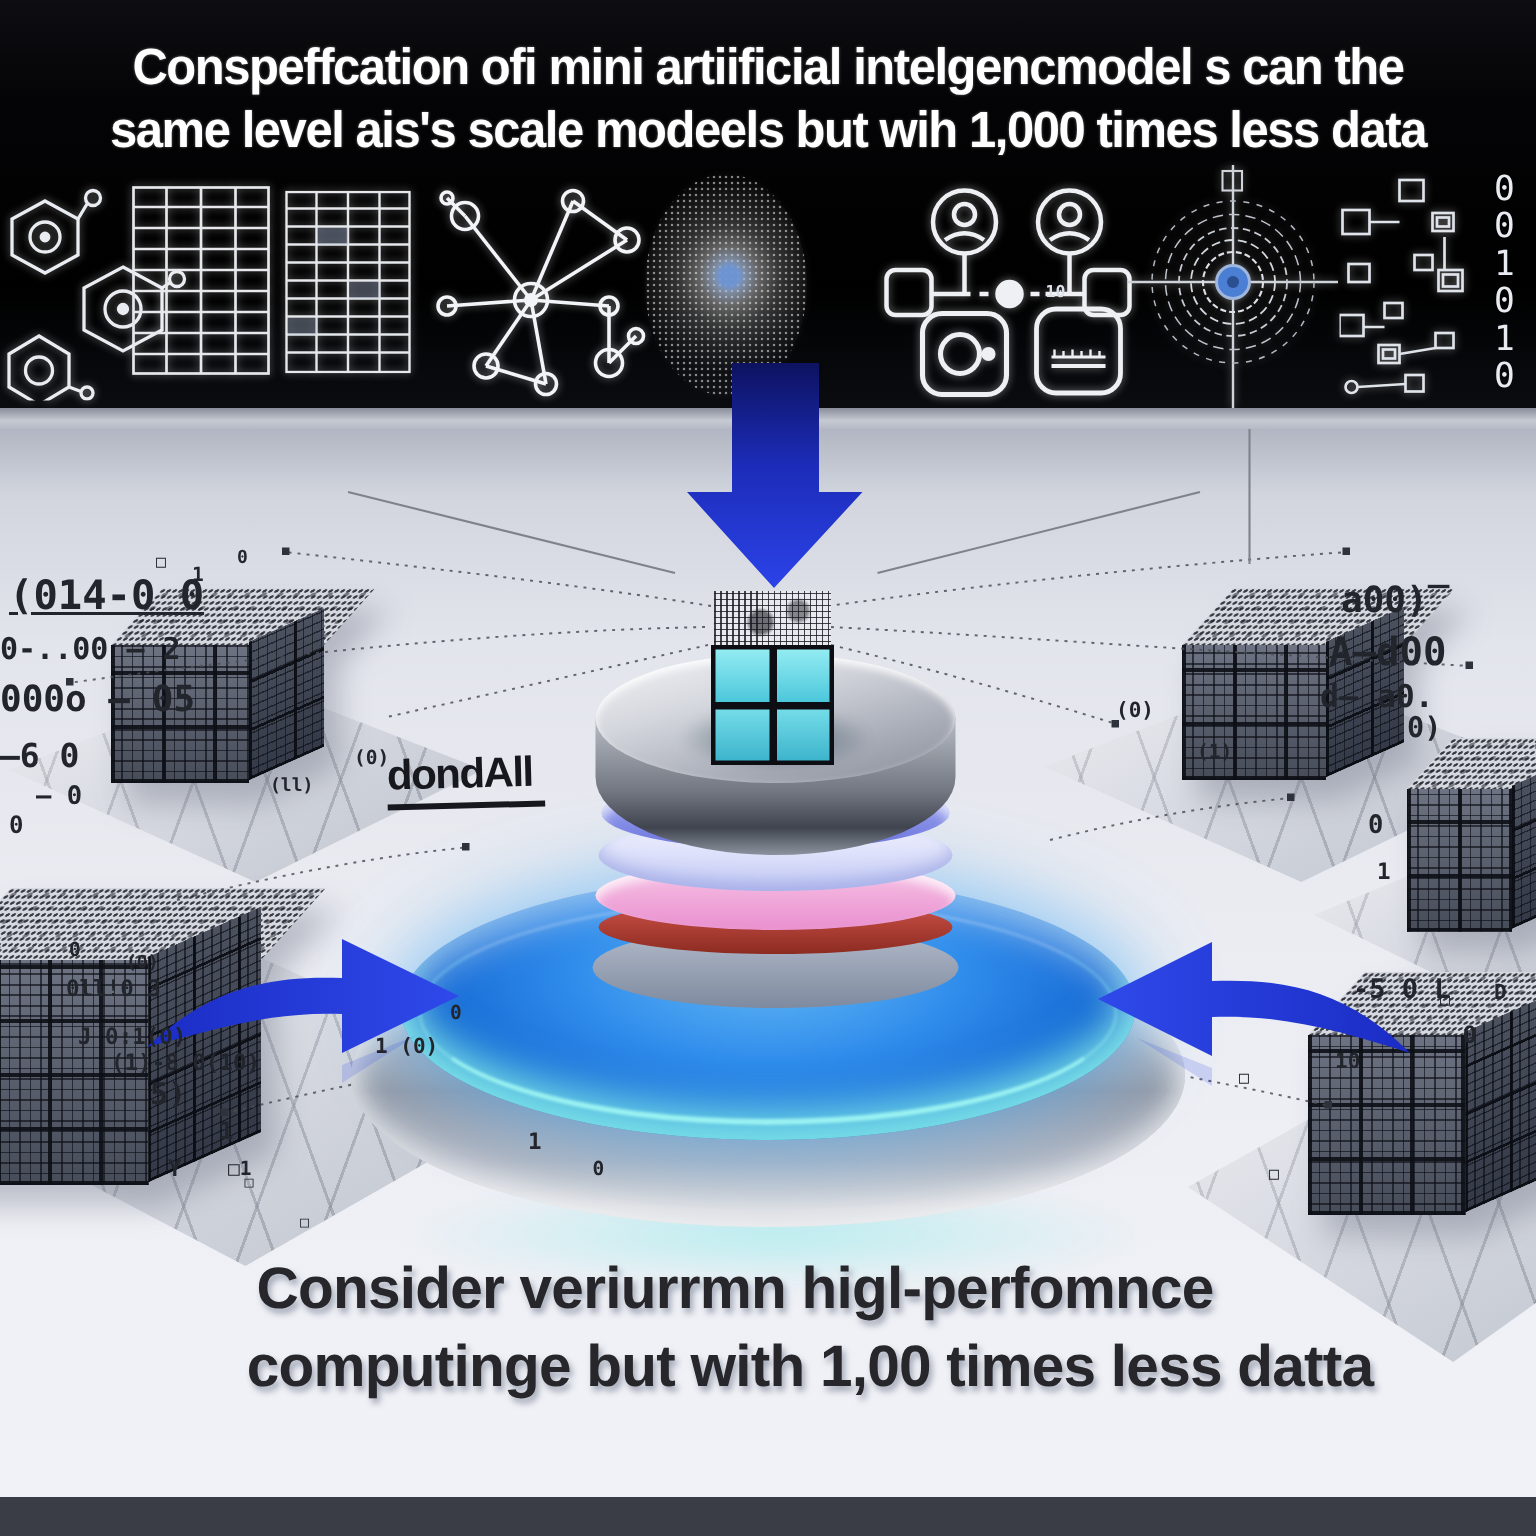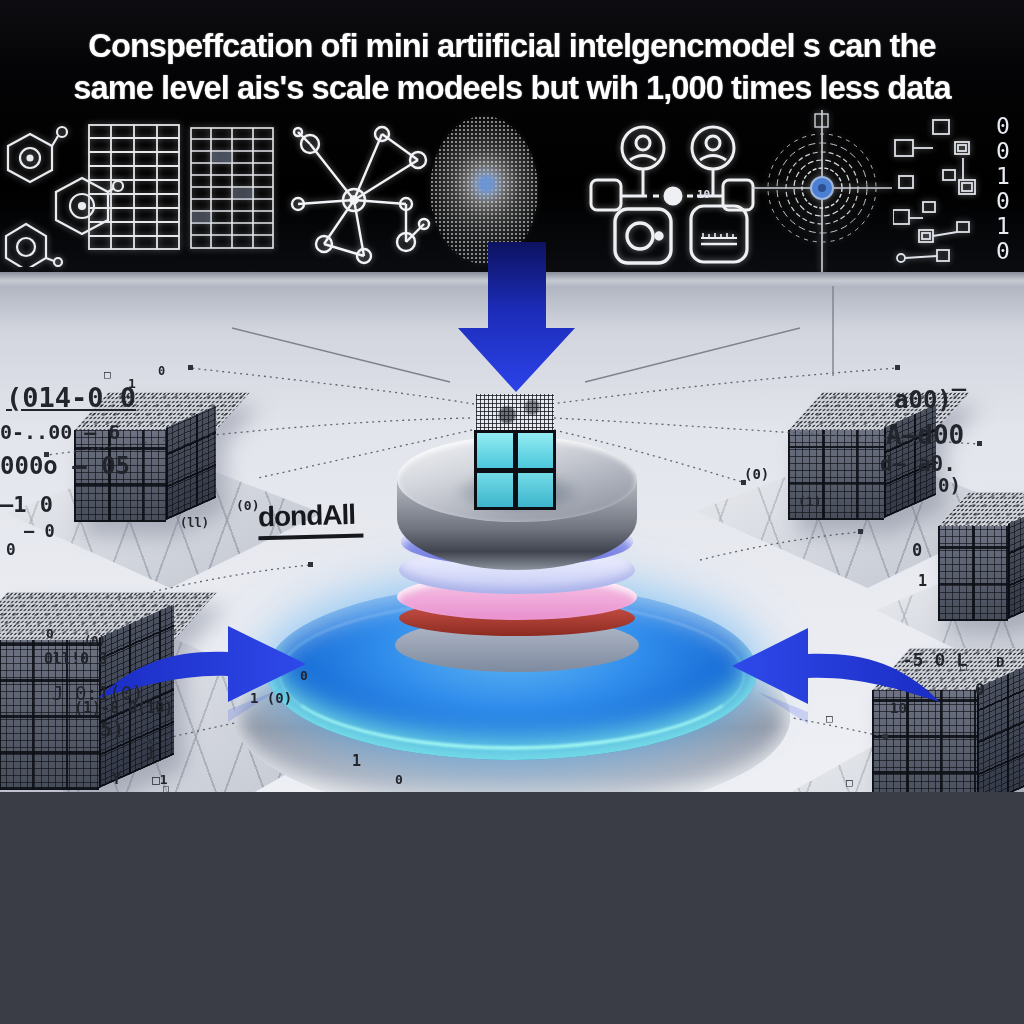--- a/index.html
+++ b/index.html
@@ -1,16 +1,16 @@
 <!DOCTYPE html>
 <html><head>
 <meta charset="utf-8">
 <style>
   html,body{margin:0;padding:0;background:#3a3d45;}
-  .scene{position:relative;width:1024px;height:792px;overflow:hidden;
+  .scene{position:relative;width:1024px;height:998px;overflow:hidden;
          font-family:"Liberation Sans",sans-serif;
          background:linear-gradient(180deg,#aeb3bf 282px,#d2d5de 330px,#e3e5ec 430px,#eaecf2 620px,#eef0f5 820px,#f1f2f7 100%);}
   
   .banner{position:absolute;left:0;top:0;width:1024px;height:272px;z-index:10;
           background:linear-gradient(180deg,#0e0e12 0%,#040406 25%,#000 70%,#0a0c10 100%);}
   .bezel{position:absolute;left:0;top:272px;width:1024px;height:14px;z-index:10;
          background:linear-gradient(180deg,#878d99,#c6cad3 60%,#b4b9c4);}
   .headline{position:absolute;left:0;right:0;top:24px;text-align:center;color:#fff;
             font-weight:700;font-size:34px;line-height:42px;letter-spacing:-1px;
             transform:scaleX(.96);text-shadow:0 0 2px rgba(255,255,255,.4);}
@@ -406,34 +406,34 @@
       <stop offset="0" stop-color="#1a2cc4"></stop>
           <stop offset="1" stop-color="#2f49ea"></stop>
     </linearGradient>
       </defs>
     <path d="M232,100 C192,60 152,50 100,52 L100,26 L24,64 L100,102 L100,76 C147,74 187,86 232,100 Z" fill="url(#grarr)"></path>
     <path d="M100,110 L50,90 L100,122 Z" fill="#2f49ea" opacity=".18"></path>
   </svg>
 
   <div class="scatter" id="scatter-layer">
       <span class="glyph" style="left: 6px; top: 382px; font-size: 27px; font-weight: 700; text-decoration: underline;">(014-0 0</span>
-      <span class="glyph" style="left: 0px; top: 420px; font-size: 20px; font-weight: 700;">0-..00 – 6</span>
+      <span class="glyph" style="left: 0px; top: 420px; font-size: 20px; font-weight: 700;">0-..00 – 2</span>
       <span class="glyph" style="left: 0px; top: 452px; font-size: 24px; font-weight: 700;">000o – 05</span>
-      <span class="glyph" style="left: 0px; top: 492px; font-size: 22px; font-weight: 700;">—1 0</span>
+      <span class="glyph" style="left: 0px; top: 492px; font-size: 22px; font-weight: 700;">—6 0</span>
       <span class="glyph" style="left: 24px; top: 521px; font-size: 17px;">– 0</span>
       <span class="glyph" style="left: 6px; top: 540px; font-size: 16px;">0</span>
       <span class="glyph" style="left: 104px; top: 368px; font-size: 11px;">□</span>
       <span class="glyph" style="left: 128px; top: 376px; font-size: 13px;">1</span>
       <span class="glyph" style="left: 158px; top: 364px; font-size: 12px;">0</span>
       <span class="glyph" style="left: 236px; top: 498px; font-size: 13px;">(0)</span>
       <span class="glyph" style="left: 180px; top: 516px; font-size: 12px;">(ll)</span>
       <span class="glyph" style="left: 46px; top: 626px; font-size: 13px;">0</span>
       <span class="glyph" style="left: 84px; top: 634px; font-size: 12px;">(0)</span>
       <span class="glyph" style="left: 44px; top: 650px; font-size: 15px; font-weight: 700;">0ll!0 3</span>
-      <span class="glyph" style="left: 52px; top: 682px; font-size: 19px; font-weight: 400;">J 0:1(0)</span>
+      <span class="glyph" style="left: 52px; top: 682px; font-size: 15px; font-weight: 700;">J 0:1(0)</span>
       <span class="glyph" style="left: 74px; top: 699px; font-size: 15px; font-weight: 700;">(1)-8 0(10)</span>
       <span class="glyph" style="left: 100px; top: 717px; font-size: 20px; font-weight: 700;">5)</span>
       <span class="glyph" style="left: 146px; top: 744px; font-size: 16px;">1</span>
       <span class="glyph" style="left: 112px; top: 770px; font-size: 15px;">Y</span>
       <span class="glyph" style="left: 152px; top: 772px; font-size: 13px;">□1</span>
       <span class="glyph" style="left: 250px; top: 690px; font-size: 14px; text-align: center;">1 (0)</span>
       <span class="glyph" style="left: 300px; top: 668px; font-size: 13px;">0</span>
       <span class="glyph" style="left: 352px; top: 752px; font-size: 15px;">1</span>
       <span class="glyph" style="left: 395px; top: 772px; font-size: 13px;">0</span>
       <span class="glyph" style="left: 163px; top: 783px; font-size: 10px;">□</span>
@@ -451,14 +451,18 @@
       <span class="glyph" style="left: 996px; top: 654px; font-size: 14px;">D</span>
       <span class="glyph" style="left: 960px; top: 660px; font-size: 11px;">□</span>
       <span class="glyph" style="left: 846px; top: 776px; font-size: 11px;">□</span>
       <span class="glyph" style="left: 890px; top: 700px; font-size: 14px;">10</span>
       <span class="glyph" style="left: 826px; top: 712px; font-size: 11px;">□</span>
       <span class="glyph" style="left: 697px; top: 188px; font-size: 11px; color: rgb(220, 224, 232);">10</span>
     </div>
 
   <div class="dlabel">dondAll</div>
 
+  <div class="caption">
+    <div class="c1">Consider veriurrmn higl-perfomnce</div>
+    <div class="c2">computinge but with  1,00 times  less datta</div>
+  </div>
 
 </div>
 
 </body></html>

